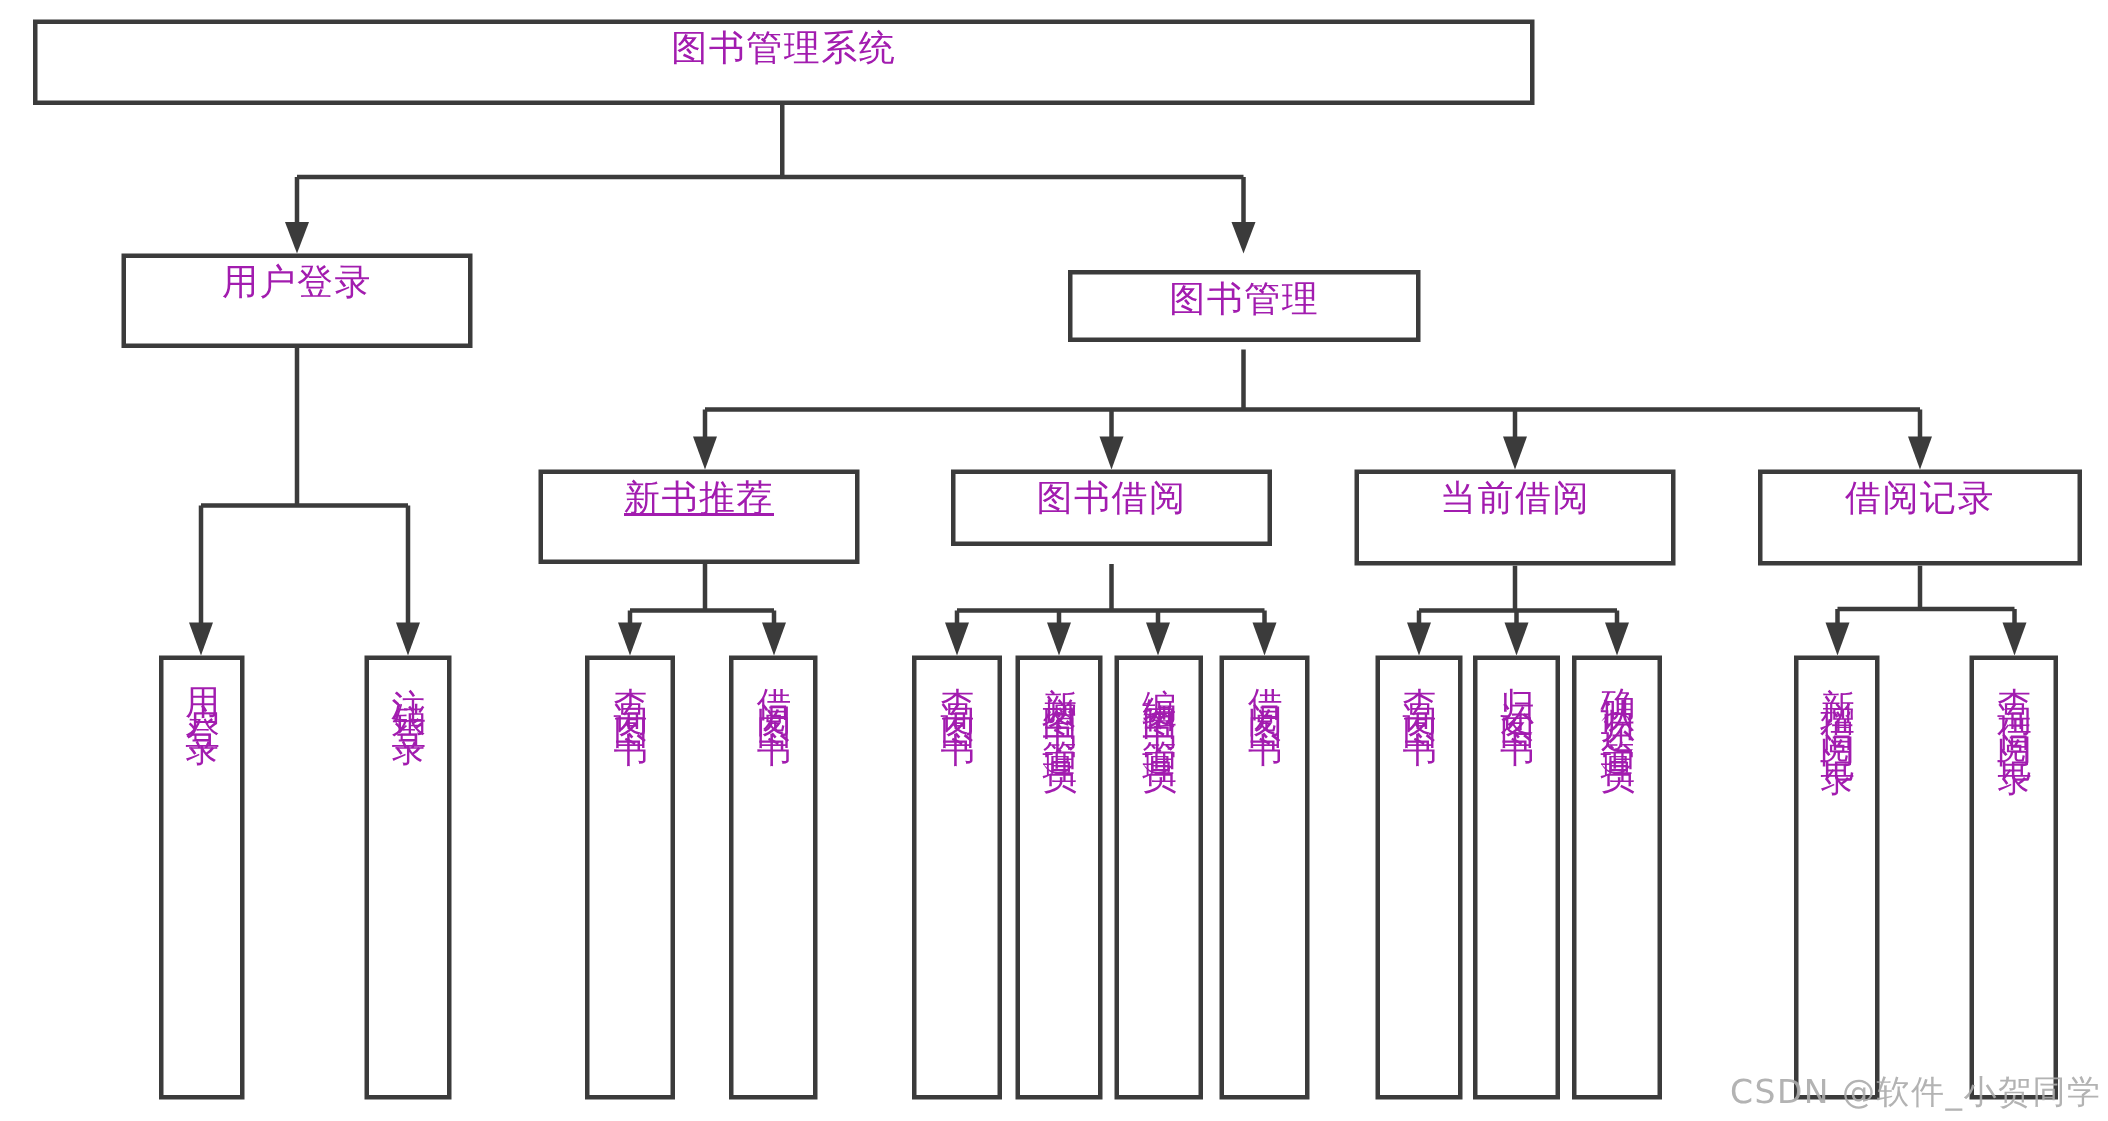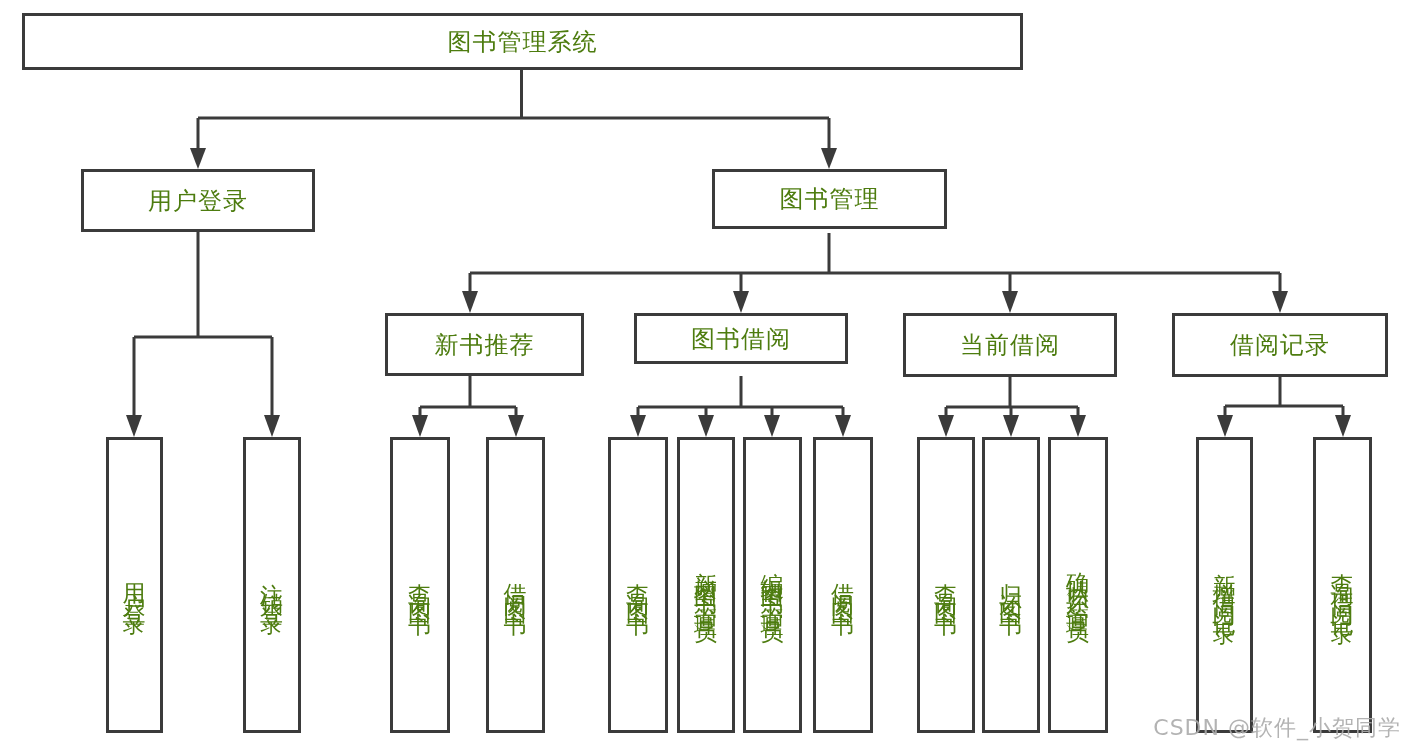--- a/index.html
+++ b/index.html
@@ -10,23 +10,23 @@
     font-family:"DejaVu Sans","Liberation Sans",sans-serif;
     overflow:hidden;
   }
   #connectors{position:absolute;left:0;top:0;z-index:1;}
   .node,.leaf{
     position:absolute;
     box-sizing:border-box;
     background:#ffffff;
     border:3px solid #3b3b3b;
     display:flex;
-    align-items:center;
+    align-items:flex-start;
     justify-content:center;
-    color:#4d7c0f;
+    color:#a21caf;
     z-index:2;
   }
   .node span{
     font-size:24px;
     letter-spacing:1px;
     white-space:nowrap;
   }
   .leaf span{
     writing-mode:vertical-rl;
     text-orientation:mixed;
@@ -92,25 +92,25 @@
     </g>
   </svg>
 
   <div class="node" style="left:22px;top:13px;width:1001px;height:57px;">
     <span>图书管理系统</span>
   </div>
 
   <div class="node" style="left:81px;top:169px;width:234px;height:63px;">
     <span>用户登录</span>
   </div>
-  <div class="node" style="left:712px;top:169px;width:235px;height:60px;">
+  <div class="node" style="left:712px;top:180px;width:235px;height:48px;">
     <span>图书管理</span>
   </div>
 
-  <div class="node" style="left:385px;top:313px;width:199px;height:63px;">
+  <div class="node" style="left:359px;top:313px;width:214px;height:63px;text-decoration:underline;">
     <span>新书推荐</span>
   </div>
   <div class="node" style="left:634px;top:313px;width:214px;height:51px;">
     <span>图书借阅</span>
   </div>
   <div class="node" style="left:1172px;top:313px;width:216px;height:64px;">
     <span>借阅记录</span>
   </div>
   <div class="node" style="left:903px;top:313px;width:214px;height:64px;">
     <span>当前借阅</span>

